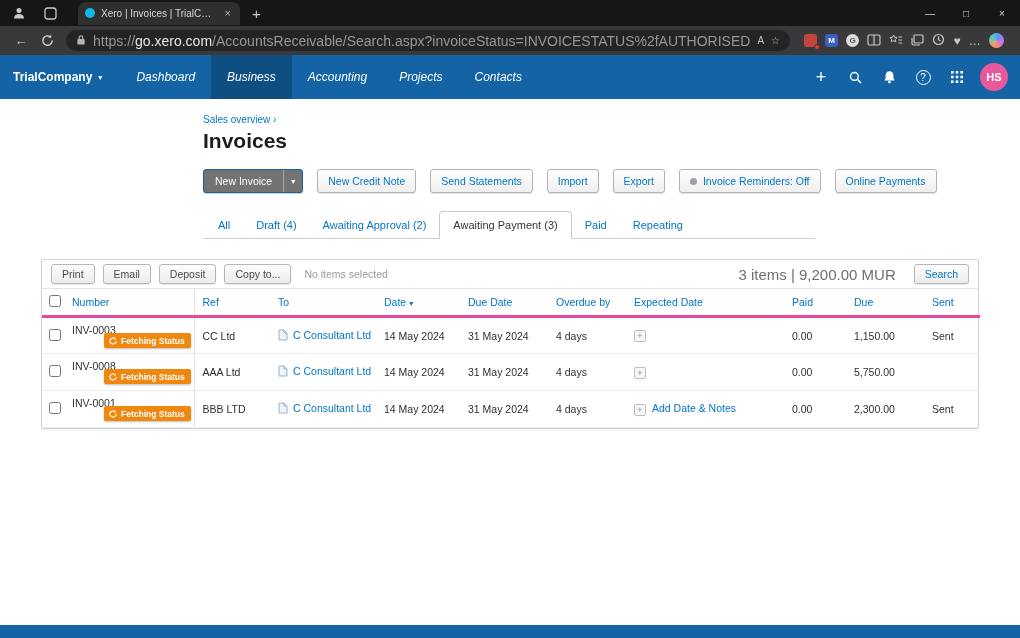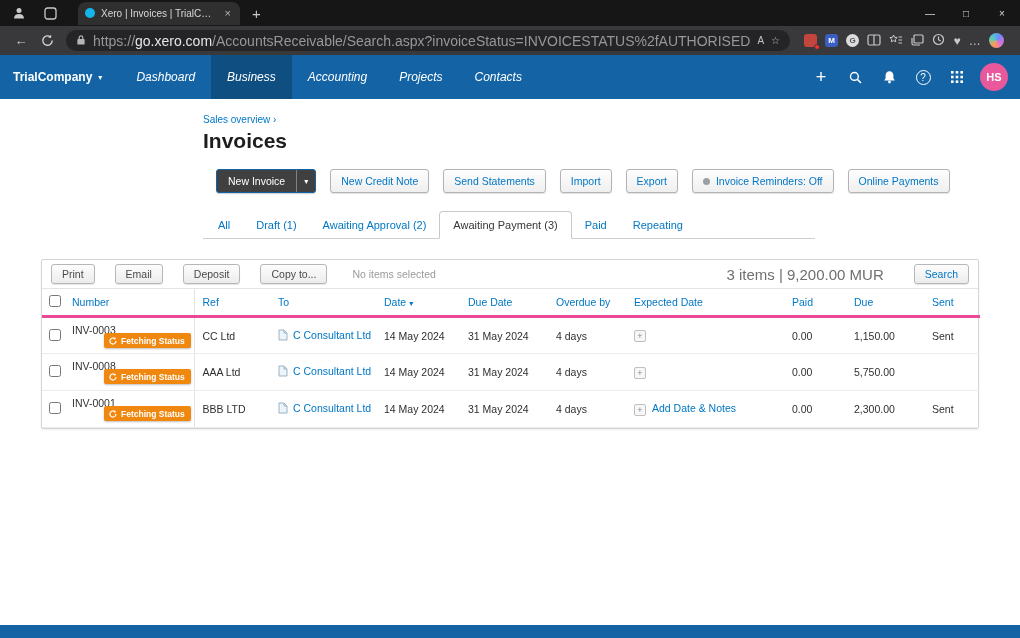--- a/index.html
+++ b/index.html
@@ -51,36 +51,36 @@
   .hdr-plus { font-size:18px; font-weight:normal; }
   .help-circle { width:15px; height:15px; border:1.3px solid #fff; border-radius:50%; font-size:10px; display:flex; align-items:center; justify-content:center; }
   .avatar { width:28px; height:28px; border-radius:50%; background:#E8589B; color:#fff; font-size:11px; font-weight:bold;
             display:flex; align-items:center; justify-content:center; margin:0 12px 0 6px; cursor:pointer; }
 
   
   .page-head { padding:10px 0 0 203px; }
   .breadcrumb { color:#0077C5; font-size:10px; text-decoration:none; cursor:pointer; }
   .page-title { font-size:21px; color:#1d1d1d; font-weight:bold; margin-top:2px; }
   .actions { display:flex; align-items:center; gap:14px; margin-top:16px; }
-  .btn-split { display:inline-flex; background:#404040; border:1px solid #0e62a5; border-radius:3px; color:#fff;
-               font-size:10.5px; overflow:hidden; box-shadow:0 1px 1px rgba(0,0,0,.2); cursor:pointer;margin-left:13px; }
+  .btn-split { display:inline-flex; background:#737373; border:1px solid #0e62a5; border-radius:3px; color:#fff;
+               font-size:10.5px; overflow:hidden; box-shadow:0 1px 1px rgba(0,0,0,.2); cursor:pointer; }
   .btn-split .main-seg { padding:5px 11px; }
   .btn-split .caret-seg { padding:0 7px; border-left:1px solid rgba(255,255,255,.35); font-size:8px; display:flex; align-items:center; }
   .btn-light { background:linear-gradient(#fefefe,#efefef); border:1px solid #b3b3b3; border-radius:3px; color:#0077C5;
                font-size:10.5px; padding:5px 10px; box-shadow:0 1px 1px rgba(0,0,0,.12); font-family:inherit;
                display:inline-flex; align-items:center; gap:6px; cursor:pointer; white-space:nowrap; }
   .reminder-dot { width:7px; height:7px; border-radius:50%; background:#9aa0a6; display:inline-block; }
   .tabs { display:flex; margin-top:18px; width:612px; border-bottom:1px solid #cfcfcf; align-items:flex-end; padding-left:2px; }
   .tab-item { font-size:11px; color:#0077C5; padding:7px 13px; cursor:pointer; white-space:nowrap; }
   .tab-item.active { background:#fff; border:1px solid #c9c9c9; border-bottom:1px solid #fff; border-radius:4px 4px 0 0;
                      color:#363636; margin-bottom:-1px; }
 
   
   .table-panel { margin:20px 41px 0; border:1px solid #d4d4d4; border-radius:2px; background:#fff; box-shadow:0 1px 2px rgba(0,0,0,.07); }
-  .panel-toolbar { display:flex; align-items:center; padding:4px 9px; gap:20px; border-bottom:1px solid #e4e4e4; }
+  .panel-toolbar { display:flex; align-items:center; padding:4px 9px; gap:8px; border-bottom:1px solid #e4e4e4; }
   .btn-gray { background:linear-gradient(#fdfdfd,#ececec); border:1px solid #b7b7b7; border-radius:3px; color:#4a4a4a;
               font-size:10.5px; padding:3px 10px; font-family:inherit; box-shadow:0 1px 1px rgba(0,0,0,.1); cursor:pointer; white-space:nowrap; }
   .sel-status { color:#9b9b9b; font-size:10.5px; margin-left:5px; }
   .pt-spacer { flex:1; }
   .summary { color:#6f6f6f; font-size:15px; margin-right:10px; }
   .search-btn { color:#0077C5; }
 
   table.inv { width:100%; border-collapse:collapse; table-layout:fixed; }
   .inv th { font-size:10.5px; font-weight:normal; color:#0077C5; text-align:left; padding:7px 8px;
             border-bottom:3px solid #ec4899; white-space:nowrap; }
@@ -256,21 +256,21 @@
       <button class="btn-light">Export</button>
       <button class="btn-light">
         <span class="reminder-dot"></span>
         <span>Invoice Reminders: Off</span>
       </button>
       <button class="btn-light">Online Payments</button>
     </div>
 
     <div class="tabs">
       <span class="tab-item">All</span>
-      <span class="tab-item">Draft (1)</span>
+      <span class="tab-item">Draft (4)</span>
       <span class="tab-item">Awaiting Approval (2)</span>
       <span class="tab-item active">Awaiting Payment (3)</span>
       <span class="tab-item">Paid</span>
       <span class="tab-item">Repeating</span>
     </div>
   </div>
 
   <div class="table-panel">
     <div class="panel-toolbar">
       <button class="btn-gray">Print</button>

